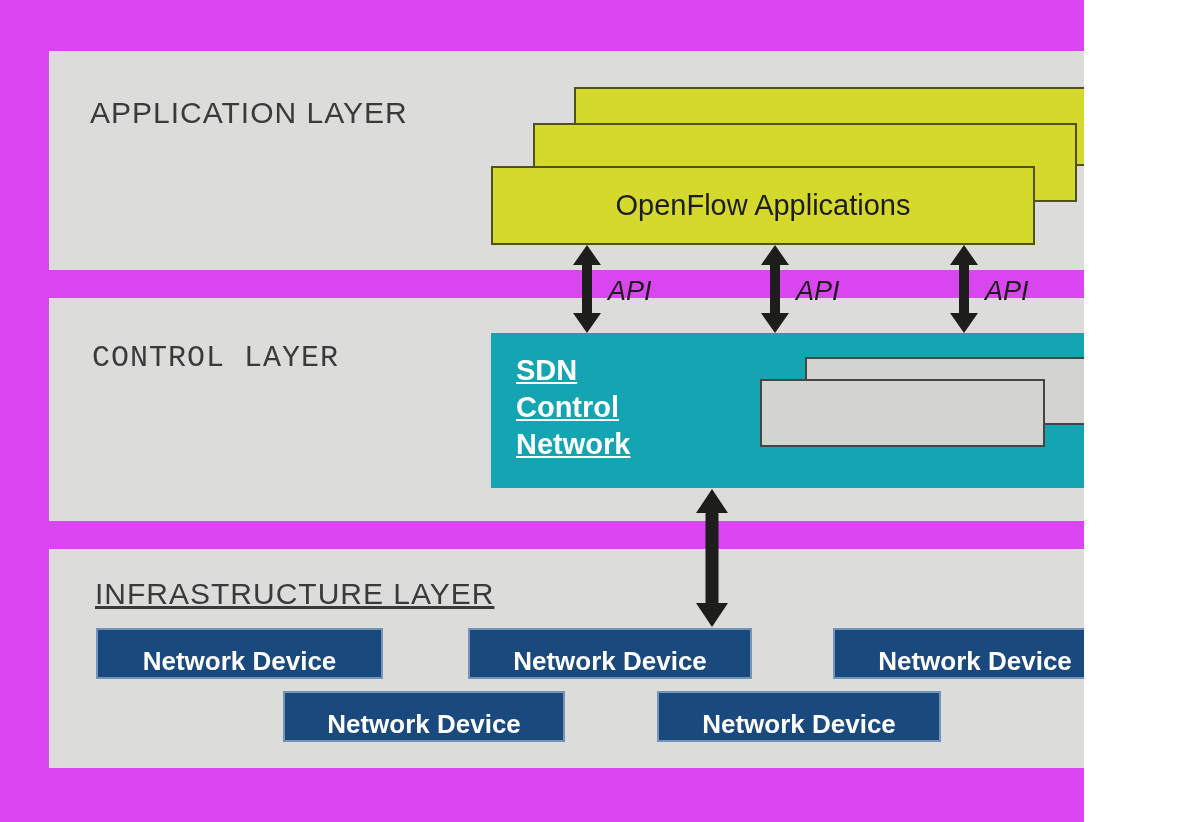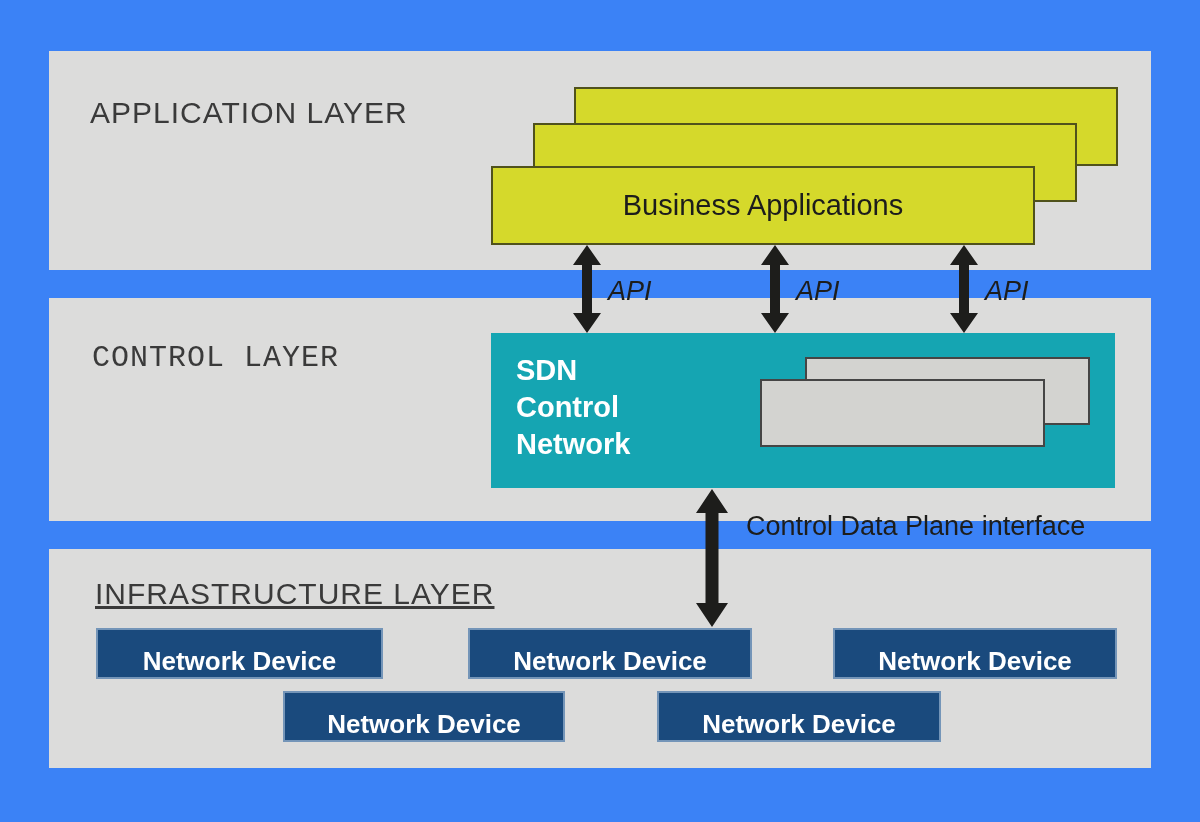--- a/index.html
+++ b/index.html
@@ -3,23 +3,23 @@
 <meta charset="utf-8">
 <style>
   html, body {
     margin: 0;
     padding: 0;
     background: #ffffff;
     font-family: "Liberation Sans", sans-serif;
   }
   .stage {
     position: relative;
-    width: 1200px;
+    width: 1084px;
     height: 822px;
-    background: #3b82f6;
+    background: #d946ef;
     overflow: hidden;
   }
   
   .band {
     position: absolute;
     left: 49px;
     width: 1102px;
     background: #dcdcdb;
   }
   .band-app   { top: 51px;  height: 219px; }
@@ -73,20 +73,21 @@
     width: 624px; height: 155px;
     background: #15a5b2;
   }
   .sdn-text {
     position: absolute;
     left: 516px; top: 352px;
     font-size: 29px;
     font-weight: bold;
     color: #ffffff;
     line-height: 37px;
+    text-decoration: underline;
   }
   .sdn-text span { display: block; }
 
   
   .gsbox {
     position: absolute;
     width: 285px;
     height: 68px;
     background: #d3d3d0;
     border: 2px solid #454545;
@@ -139,21 +140,21 @@
   <div class="band band-ctrl"></div>
   <div class="band band-infra"></div>
 
   <div class="layer-label layer-label-app">APPLICATION LAYER</div>
   <div class="layer-label layer-label-ctrl">CONTROL LAYER</div>
   <div class="layer-label layer-label-infra">INFRASTRUCTURE LAYER</div>
 
   <div class="ybox ybox-back"></div>
   <div class="ybox ybox-middle"></div>
   <div class="ybox ybox-front">
-    <span>Business Applications</span>
+    <span>OpenFlow Applications</span>
   </div>
 
   <svg class="arrow-svg" style="left:572px; top:245px;" width="30" height="88" viewBox="0 0 30 88">
     <path class="arrow-fill" d="M15 0 L29 20 L20 20 L20 68 L29 68 L15 88 L1 68 L10 68 L10 20 L1 20 Z"></path>
   </svg>
   <svg class="arrow-svg" style="left:760px; top:245px;" width="30" height="88" viewBox="0 0 30 88">
     <path class="arrow-fill" d="M15 0 L29 20 L20 20 L20 68 L29 68 L15 88 L1 68 L10 68 L10 20 L1 20 Z"></path>
   </svg>
   <svg class="arrow-svg" style="left:949px; top:245px;" width="30" height="88" viewBox="0 0 30 88">
     <path class="arrow-fill" d="M15 0 L29 20 L20 20 L20 68 L29 68 L15 88 L1 68 L10 68 L10 20 L1 20 Z"></path>
@@ -171,21 +172,20 @@
   </div>
 
   <div class="gsbox gsbox-back"></div>
   <div class="gsbox gsbox-middle"></div>
 
   <svg class="arrow-svg" style="left:695px; top:489px;" width="34" height="138" viewBox="0 0 34 138">
     <path class="arrow-fill" d="M17 0 L33 24 L23.5 24 L23.5 114 L33 114 L17 138 L1 114 L10.5 114 L10.5 24 L1 24 Z"></path>
   </svg>
 
   <div class="cdpi-label">
-    <span>Control Data Plane interface</span>
   </div>
 
   <div class="ndbox nd-r1b1">
     <span>Network Device</span>
   </div>
   <div class="ndbox nd-r1b2">
     <span>Network Device</span>
   </div>
   <div class="ndbox nd-r1b3">
     <span>Network Device</span>

